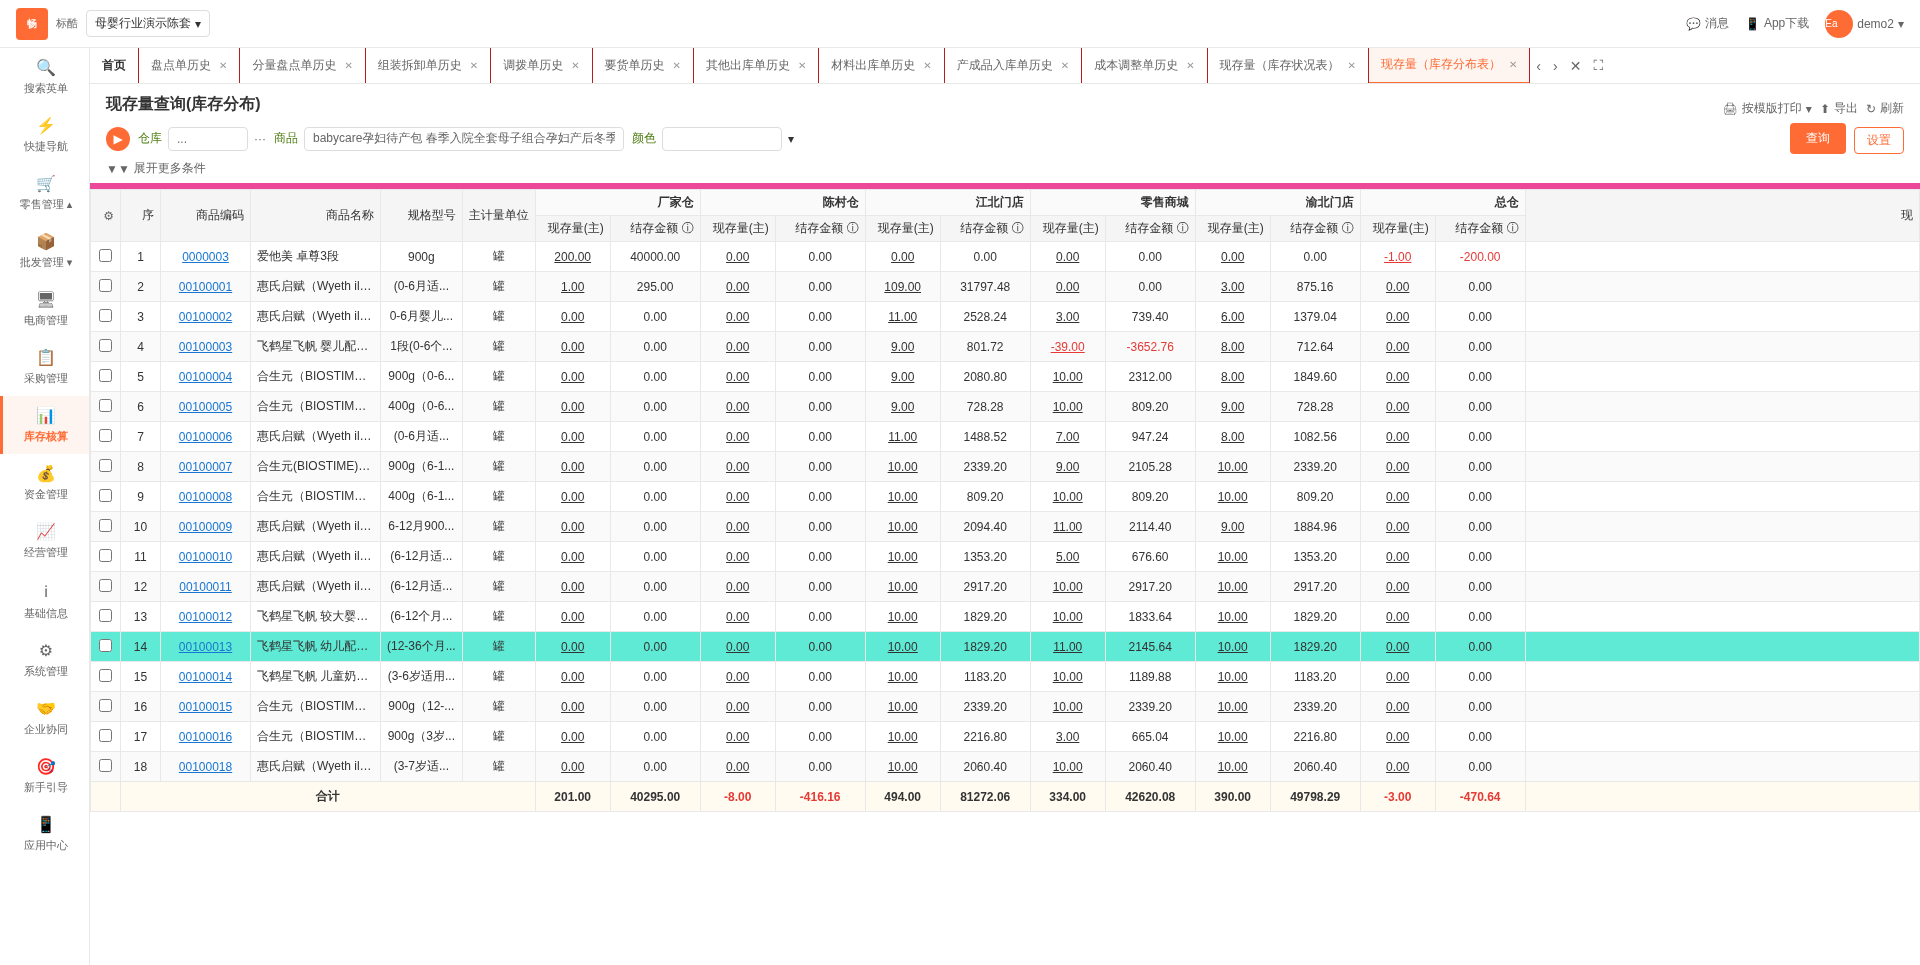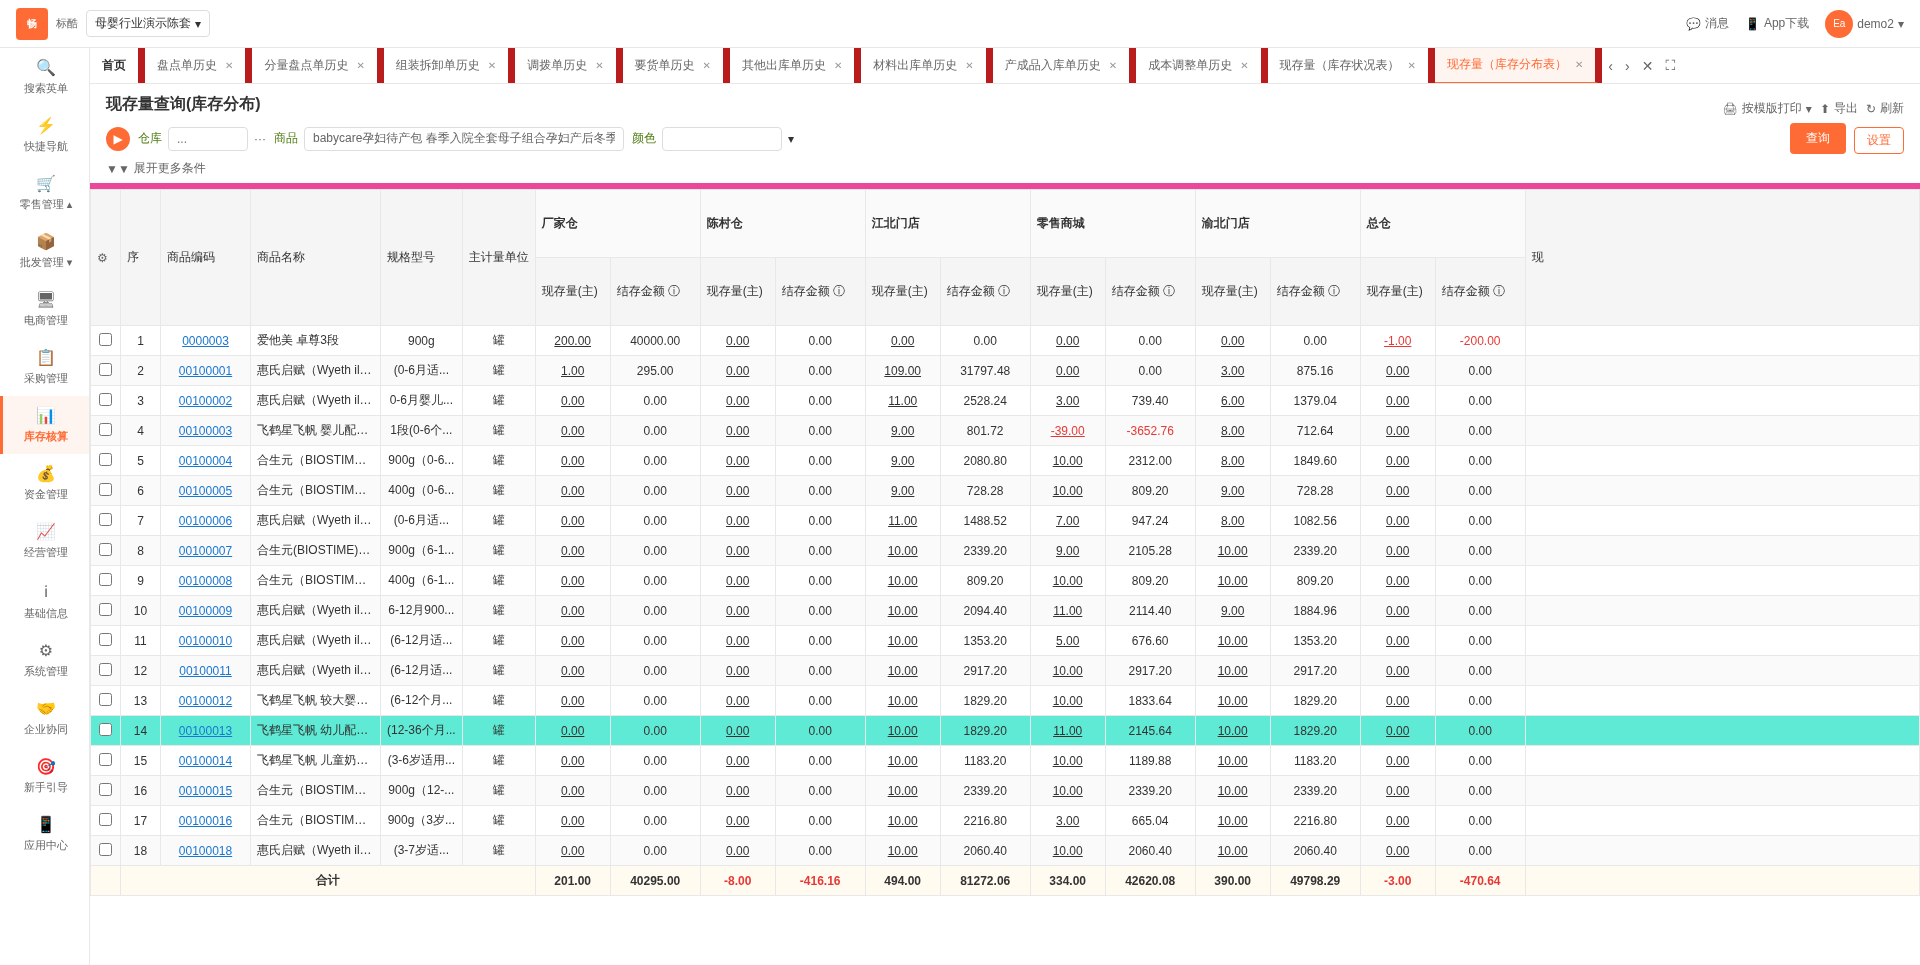--- a/index.html
+++ b/index.html
@@ -22,42 +22,42 @@
     .top-action-item { display: flex; align-items: center; gap: 4px; cursor: pointer; font-size: 12px; color: #666; }
 
     
     .sidebar-item { display: flex; flex-direction: column; align-items: center; justify-content: center; padding: 10px 4px; cursor: pointer; font-size: 11px; color: #666; gap: 4px; border-left: 3px solid transparent; }
     .sidebar-item.active { color: #ff6b35; border-left-color: #ff6b35; background: #fff5f0; font-weight: bold; }
     .sidebar-icon { font-size: 16px; }
     .sidebar-submenu { background: #fafafa; }
     .sidebar-subitem { display: flex; align-items: center; justify-content: center; padding: 8px 4px; cursor: pointer; font-size: 11px; color: #666; text-align: center; }
 
     
-    .tab-item { display: flex; align-items: center; gap: 4px; padding: 0 12px; height: 36px; white-space: nowrap; cursor: pointer; font-size: 12px; color: #666; border-right: 7px solid #b91c1c; flex-shrink: 0; }
+    .tab-item { display: flex; align-items: center; gap: 4px; padding: 0 12px; height: 36px; white-space: nowrap; cursor: pointer; font-size: 12px; color: #666; border-right: 1px solid #b91c1c; flex-shrink: 0; }
     .tab-item.active { color: #ff6b35; border-bottom: 2px solid #ff6b35; background: #fff5f0; }
     .tab-close { margin-left: 4px; color: #999; font-size: 10px; }
     .tab-home { padding: 0 12px; color: #333; font-weight: bold; }
     .tab-nav-btn { padding: 0 6px; cursor: pointer; color: #666; font-size: 14px; }
 
     
     .page-header { padding: 10px 16px 6px; background: #fff; border-bottom: 6px solid #ec4899; }
     .page-title { font-size: 16px; font-weight: bold; color: #333; margin-bottom: 8px; }
     .filter-bar { display: flex; align-items: center; gap: 8px; flex-wrap: wrap; }
     .filter-group { display: flex; align-items: center; gap: 6px; }
     .filter-label { color: #4d7c0f; white-space: nowrap; }
     .filter-input { border: 1px solid #ddd; border-radius: 4px; padding: 4px 8px; font-size: 12px; min-width: 60px; }
     .filter-text-input { border: 1px solid #ddd; border-radius: 4px; padding: 4px 8px; font-size: 12px; width: 320px; color: #666; }
     .expand-btn { display: flex; align-items: center; gap: 4px; color: #666; cursor: pointer; font-size: 12px; }
     .btn-primary { background: #ff6b35; color: #fff; border: none; border-radius: 4px; padding: 5px 16px; cursor: pointer; font-size: 12px; }
     .filter-dots { color: #666; cursor: pointer; }
 
     
     .table-container { flex: 1; overflow: auto; background: #fff; }
     table { width: 100%; border-collapse: collapse; font-size: 12px; }
-    th { background: #f5f5f5; padding: 25px 6px; text-align: left; border: 1px solid #e8e8e8; white-space: nowrap; color: #333; font-weight: normal; position: sticky; top: 0; z-index: 2; }
+    th { background: #f5f5f5; padding: 4px 6px; text-align: right; border: 1px solid #e8e8e8; white-space: nowrap; color: #333; font-weight: normal; position: sticky; top: 0; z-index: 2; }
     th.group-header { background: #fafafa; font-weight: bold; }
     td { padding: 6px; text-align: center; border: 1px solid #e8e8e8; white-space: nowrap; }
     tr:nth-child(even) { background: #fafafa; }
     .total-row { background: #fffbf0 !important; font-weight: bold; }
     .text-left { text-align: left; }
     .text-red { color: #e53935; }
     .text-blue { color: #1976d2; }
     .underline { text-decoration: underline; cursor: pointer; }
     .col-num { width: 40px; }
     .col-code { width: 90px; }
@@ -77,21 +77,21 @@
     .btn-print { display: flex; align-items: center; gap: 4px; font-size: 12px; color: #666; cursor: pointer; }
     .btn-export { display: flex; align-items: center; gap: 4px; font-size: 12px; color: #666; cursor: pointer; }
     .btn-refresh { display: flex; align-items: center; gap: 4px; font-size: 12px; color: #666; cursor: pointer; }
     .settings-btn { background: #fff; color: #ff6b35; border: 1px solid #ff6b35; border-radius: 4px; padding: 4px 12px; cursor: pointer; font-size: 12px; margin-top: 4px; }
 
     .col-settings { width: 30px; }
     .gear-icon { cursor: pointer; color: #666; }
 
     .filter-arrow { width: 24px; height: 24px; background: #ff6b35; color: #fff; border-radius: 50%; display: flex; align-items: center; justify-content: center; cursor: pointer; flex-shrink: 0; }
 
-    .user-avatar { width: 28px; height: 28px; border-radius: 50%; background: #ff6b35; display: flex; align-items: center; justify-content: center; color: #fff; font-size: 11px; overflow: hidden; }
+    .user-avatar { width: 28px; height: 28px; border-radius: 50%; background: #ff6b35; display: flex; align-items: center; color: #fff; font-size: 11px; overflow: hidden; }
   </style>
 </head>
 <body>
 
 <div class="app-container">
 
   <div class="top-bar">
     <div class="logo-area">
       <div class="logo-icon">畅</div>
       <div style="font-size:11px;color:#666;">标酷</div>

